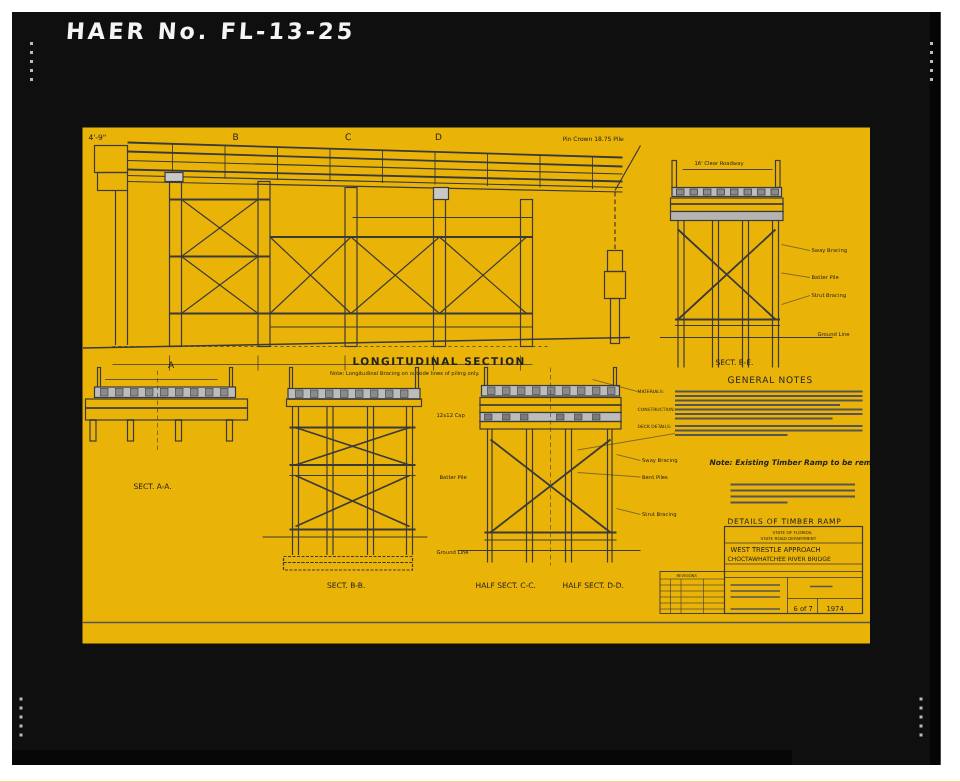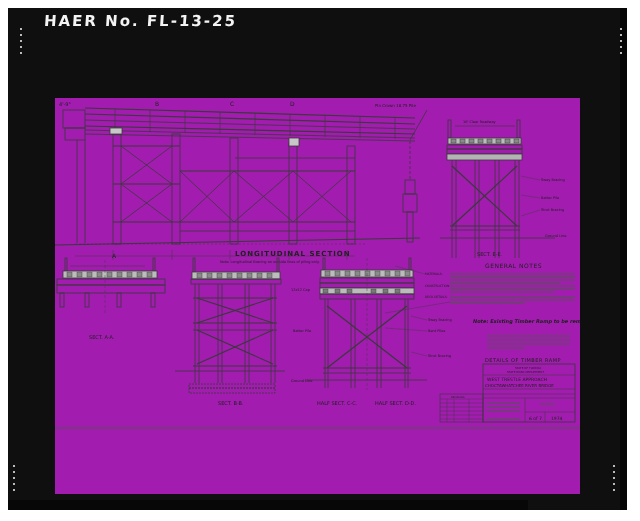--- a/index.html
+++ b/index.html
@@ -3,21 +3,21 @@
 <meta charset="utf-8">
 <style>
   html, body { margin:0; padding:0; }
   body { width:640px; height:521px; background:#ffffff; position:relative; overflow:hidden; font-family:"DejaVu Sans", sans-serif; }
   .frame { position:absolute; left:8px; top:8px; width:619px; height:502px; background:#0f0f0f; }
   .frame-edge { position:absolute; left:620px; top:8px; width:7px; height:502px; background:#050505; }
   .bottom-strip { position:absolute; left:8px; top:500px; width:520px; height:10px; background:#070707; }
   .haer { position:absolute; left:44px; top:12px; color:#f4f4f4; font-family:"DejaVu Sans", sans-serif; font-size:15px; font-weight:bold; letter-spacing:2px; transform:skewX(-4deg); }
   .dots { position:absolute; width:2px; }
   .dots span { display:block; width:2px; height:2px; background:#bbb; margin-bottom:4px; }
-  .sheet { position:absolute; left:55px; top:98px; width:525px; height:396px; background:#a21caf; overflow:hidden; }
+  .sheet { position:absolute; left:55px; top:85px; width:525px; height:344px; background:#eab308; overflow:hidden; }
   .sheet svg { position:absolute; left:0; top:0; }
   .lbl { font-family:"DejaVu Sans", sans-serif; fill:#222; }
 </style>
 </head>
 <body>
 
 <div class="frame"></div>
 <div class="frame-edge"></div>
 <div class="bottom-strip"></div>
 

